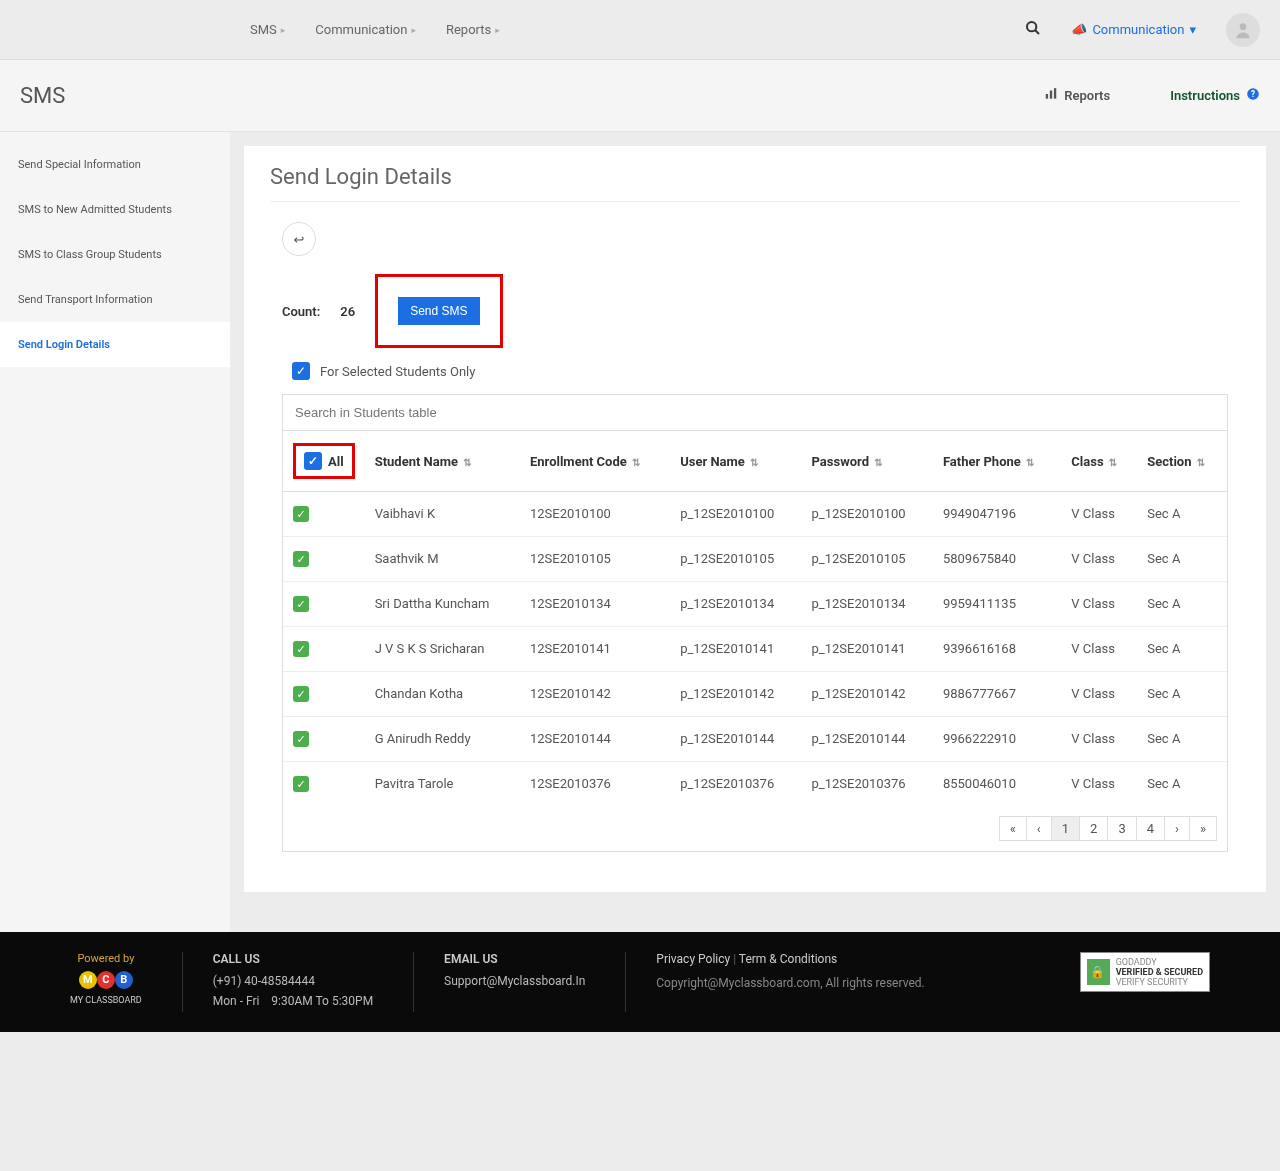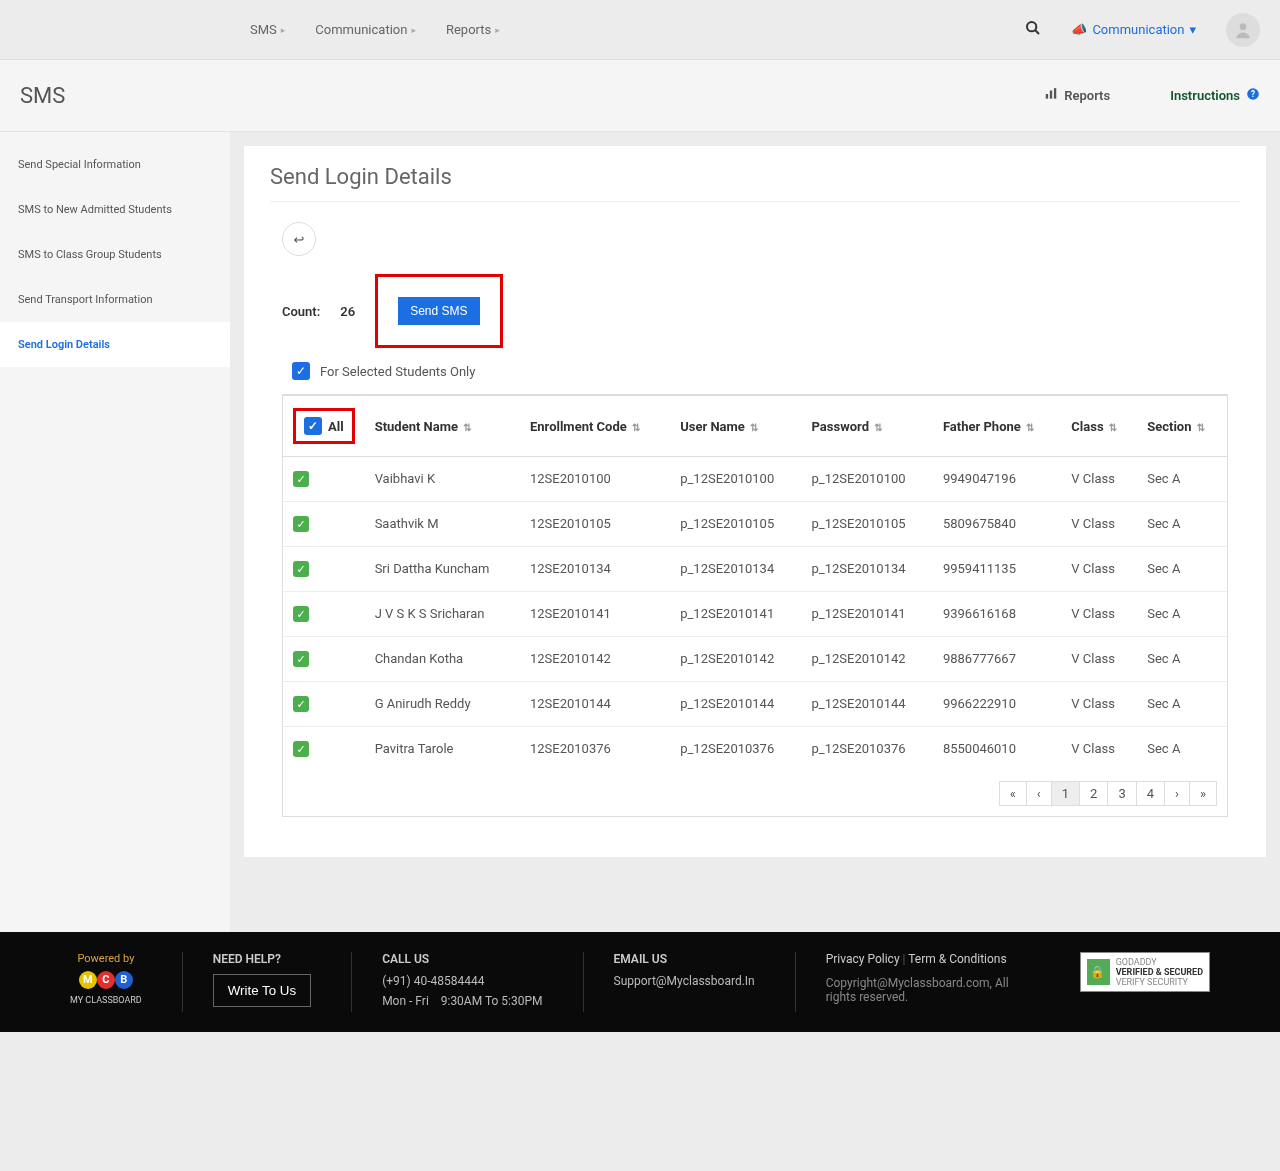--- a/index.html
+++ b/index.html
@@ -136,20 +136,23 @@
         <span class="lbl">26</span>
         <span class="send-sms-wrap">
           <button class="send-sms-btn">Send SMS</button>
         </span>
       </div>
       <div class="chk-row">
         <span class="blue-chk">✓</span>
         <span>For Selected Students Only</span>
       </div>
       <div class="tbl-wrap">
+        <div class="search-row">
+          <input type="text" placeholder="Search in Students table" style="">
+        </div>
         <table>
           <thead>
               <tr id="thead-row">
                 <th style="width: 70px; text-align: center;"><span class="all-wrap">
                     <span class="blue-chk">✓</span>
                     <span>All</span>
                   </span></th>
                 <th>Student Name <span class="sort">⇅</span></th>
                 <th>Enrollment Code <span class="sort">⇅</span></th>
                 <th>User Name <span class="sort">⇅</span></th>
@@ -263,24 +266,20 @@
 
 <div class="footer">
   <div class="col">
     <div class="powered">Powered by</div>
     <div class="logo">
       <span style="background:#e6c200">M</span><span style="background:#e03030">C</span><span style="background:#2060d0">B</span>
     </div>
     <div style="font-size:9px;color:#ccc">MY CLASSBOARD</div>
   </div>
   <div class="col">
-    <h4>NEED HELP?</h4>
-    <button class="write-btn">Write To Us</button>
-  </div>
-  <div class="col">
     <h4>CALL US</h4>
     <div>(+91) 40-48584444</div>
     <div style="margin-top:6px;white-space:pre">Mon - Fri    9:30AM To 5:30PM</div>
   </div>
   <div class="col">
     <h4>EMAIL US</h4>
     <div>Support@Myclassboard.In</div>
   </div>
   <div class="col" style="flex:1">
     <div class="links">

